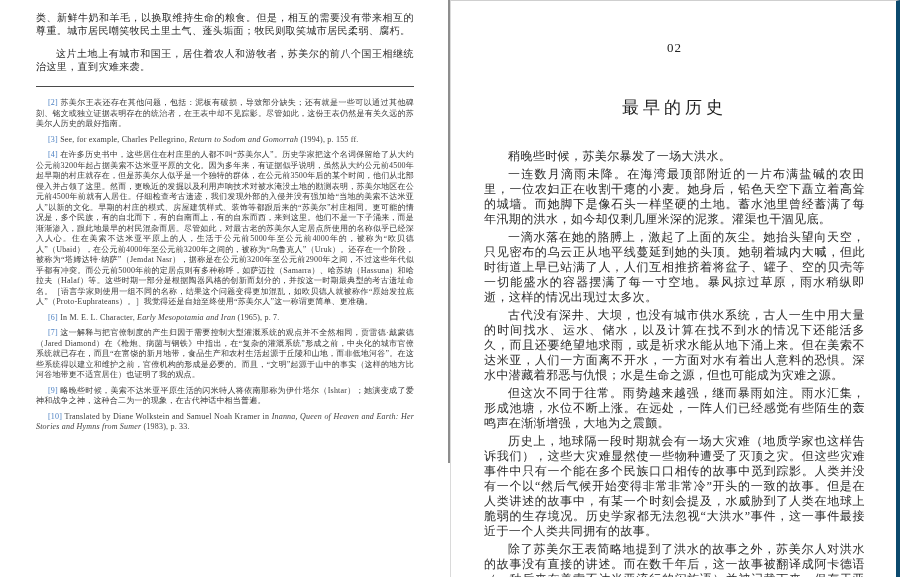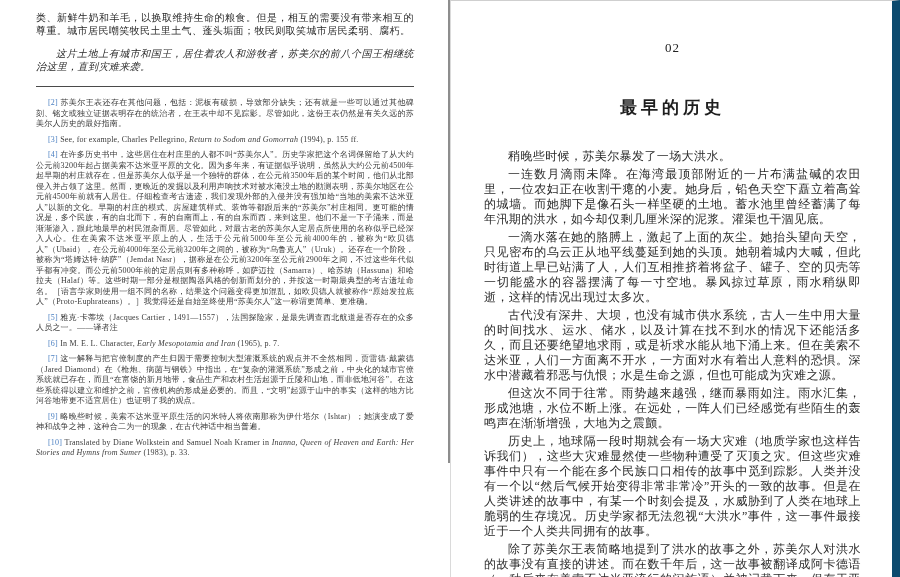--- a/index.html
+++ b/index.html
@@ -12,69 +12,68 @@
   .page-left {
     width:450px; height:463px;
     border-right:2px solid #8d8d8d;
     padding:11px 34px 16px 36px;
     background:#fff;
   }
   .lp-para {
     font-size:10px; line-height:13px; text-align:justify;
     color:#2a2a2a; letter-spacing:0.4px;
   }
-  .lp-para.indent { text-indent:2em; margin-top:10px;font-style:italic; }
+  .lp-para.indent { text-indent:2em; margin-top:10px; }
   .fn-rule {
     border:none; border-top:1px solid #4a4a4a;
     margin:13px 0 0 0; width:100%;
   }
   .footnotes { margin-top:11px; }
   .footnote {
     font-size:8px; line-height:10.5px; text-align:justify;
     color:#3a3a3a; margin-bottom:5px; text-indent:1.5em; letter-spacing:0.2px;
   }
   .fn-marker { color:#4a7fc1; }
   .italic { font-style:italic; }
 
   
   .page-right {
     width:450px; height:577px;
     border-top:1px solid #cfcfcf;
     border-left:1px solid #dadada;
-    border-right:8px solid #0c4a6e;
+    border-right:4px solid #0c4a6e;
     padding:39px 31px 8px 33px;
     background:#fff;
   }
   .chapter-number {
     text-align:center; font-size:13px; color:#222;
     margin-bottom:40px; letter-spacing:1px;
   }
   .chapter-title {
-    text-align:center; font-size:17px; font-weight:bold; color:#1e1e1e;
+    text-align:center; font-size:17px; font-weight:normal; color:#1e1e1e;
     letter-spacing:4px; margin-bottom:30px;
   }
   .rp-para {
     font-size:12px; line-height:15px; text-align:justify;
     text-indent:2em; color:#2a2a2a; margin-bottom:3px; letter-spacing:0.4px;
   }
 </style>
 </head>
 <body>
 
 <div class="spread">
 
   <div class="page-left">
     <p class="lp-para">类、新鲜牛奶和羊毛，以换取维持生命的粮食。但是，相互的需要没有带来相互的尊重。城市居民嘲笑牧民土里土气、蓬头垢面；牧民则取笑城市居民柔弱、腐朽。</p>
     <p class="lp-para indent">这片土地上有城市和国王，居住着农人和游牧者，苏美尔的前八个国王相继统治这里，直到灾难来袭。</p>
     <hr class="fn-rule">
     <div class="footnotes" id="footnotes">
         <p class="footnote"><span class="fn-marker">[2]</span> <span>苏美尔王表还存在其他问题，包括：泥板有破损，导致部分缺失；还有就是一些可以通过其他碑刻、铭文或独立证据表明存在的统治者，在王表中却不见踪影。尽管如此，这份王表仍然是有关久远的苏美尔人历史的最好指南。</span></p>
         <p class="footnote"><span class="fn-marker">[3]</span> <span>See, for example, Charles Pellegrino, </span><span class="italic">Return to Sodom and Gomorrah</span><span> (1994), p. 155 ff.</span></p>
         <p class="footnote"><span class="fn-marker">[4]</span> <span>在许多历史书中，这些居住在村庄里的人都不叫“苏美尔人”。历史学家把这个名词保留给了从大约公元前3200年起占据美索不达米亚平原的文化。因为多年来，有证据似乎说明，虽然从大约公元前4500年起早期的村庄就存在，但是苏美尔人似乎是一个独特的群体，在公元前3500年后的某个时间，他们从北部侵入并占领了这里。然而，更晚近的发掘以及利用声响技术对被水淹没土地的勘测表明，苏美尔地区在公元前4500年前就有人居住。仔细检查考古遗迹，我们发现外部的入侵并没有强加给“当地的美索不达米亚人”以新的文化。早期的村庄的模式、房屋建筑样式、装饰等都跟后来的“苏美尔”村庄相同。更可能的情况是，多个民族，有的自北而下，有的自南而上，有的自东而西，来到这里。他们不是一下子涌来，而是渐渐渗入，跟此地最早的村民混杂而居。尽管如此，对最古老的苏美尔人定居点所使用的名称似乎已经深入人心。住在美索不达米亚平原上的人，生活于公元前5000年至公元前4000年的，被称为“欧贝德人”（Ubaid），在公元前4000年至公元前3200年之间的，被称为“乌鲁克人”（Uruk）。还存在一个阶段，被称为“塔姆达特·纳萨”（Jemdat Nasr），据称是在公元前3200年至公元前2900年之间，不过这些年代似乎都有冲突。而公元前5000年前的定居点则有多种称呼，如萨迈拉（Samarra）、哈苏纳（Hassuna）和哈拉夫（Halaf）等。这些时期一部分是根据陶器风格的创新而划分的，并按这一时期最典型的考古遗址命名。［语言学家则使用一组不同的名称，结果这个问题变得更加混乱，如欧贝德人就被称作“原始发拉底人”（Proto-Euphrateans）。］我觉得还是自始至终使用“苏美尔人”这一称谓更简单、更准确。</span></p>
-        <p class="footnote"><span class="fn-marker">[5]</span> <span>雅克·卡蒂埃（Jacques Cartier，1491—1557），法国探险家，是最先调查西北航道是否存在的众多人员之一。——译者注</span></p>
         <p class="footnote"><span class="fn-marker">[6]</span> <span>In M. E. L. Character, </span><span class="italic">Early Mesopotamia and Iran</span><span> (1965), p. 7.</span></p>
         <p class="footnote"><span class="fn-marker">[7]</span> <span>这一解释与把官僚制度的产生归因于需要控制大型灌溉系统的观点并不全然相同，贾雷德·戴蒙德（Jared Diamond）在《枪炮、病菌与钢铁》中指出，在“复杂的灌溉系统”形成之前，中央化的城市官僚系统就已存在，而且“在富饶的新月地带，食品生产和农村生活起源于丘陵和山地，而非低地河谷”。在这些系统得以建立和维护之前，官僚机构的形成是必要的。而且，“文明”起源于山中的事实（这样的地方比河谷地带更不适宜居住）也证明了我的观点。</span></p>
         <p class="footnote"><span class="fn-marker">[9]</span> <span>略晚些时候，美索不达米亚平原生活的闪米特人将依南那称为伊什塔尔（Ishtar）；她演变成了爱神和战争之神，这种合二为一的现象，在古代神话中相当普遍。</span></p>
         <p class="footnote"><span class="fn-marker">[10]</span> <span>Translated by Diane Wolkstein and Samuel Noah Kramer in </span><span class="italic">Inanna, Queen of Heaven and Earth: Her Stories and Hymns from Sumer</span><span> (1983), p. 33.</span></p>
       </div>
   </div>
 
   <div class="page-right">
     <div class="chapter-number">02</div>
     <h1 class="chapter-title">最早的历史</h1>

